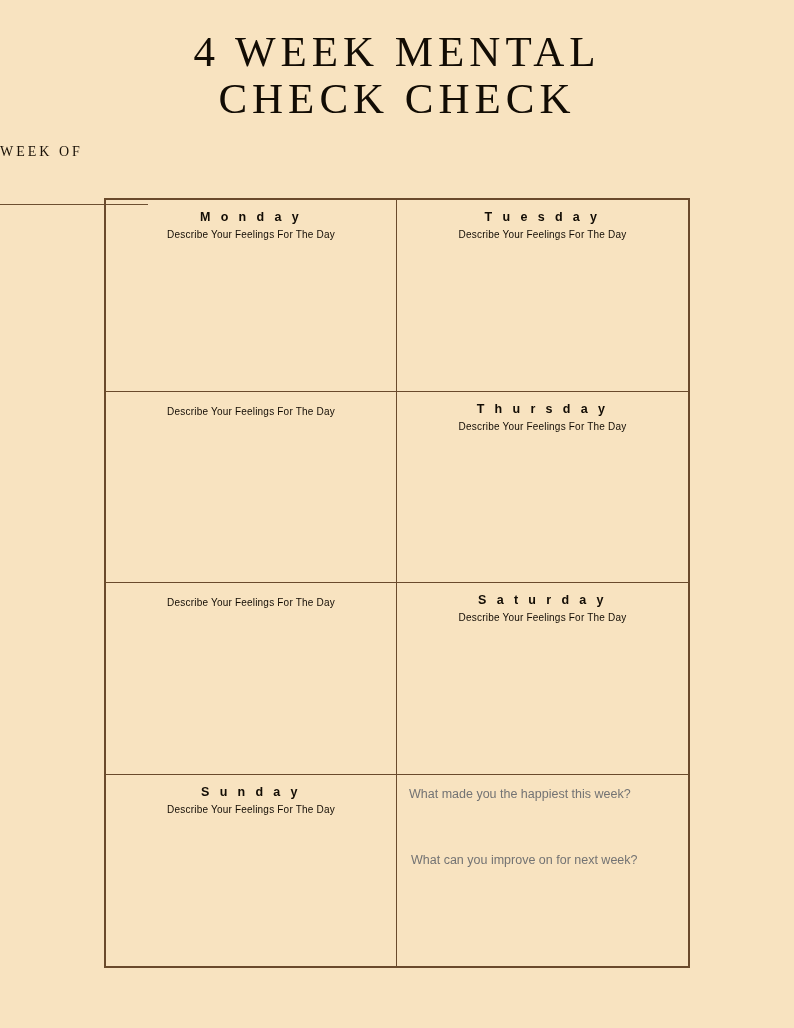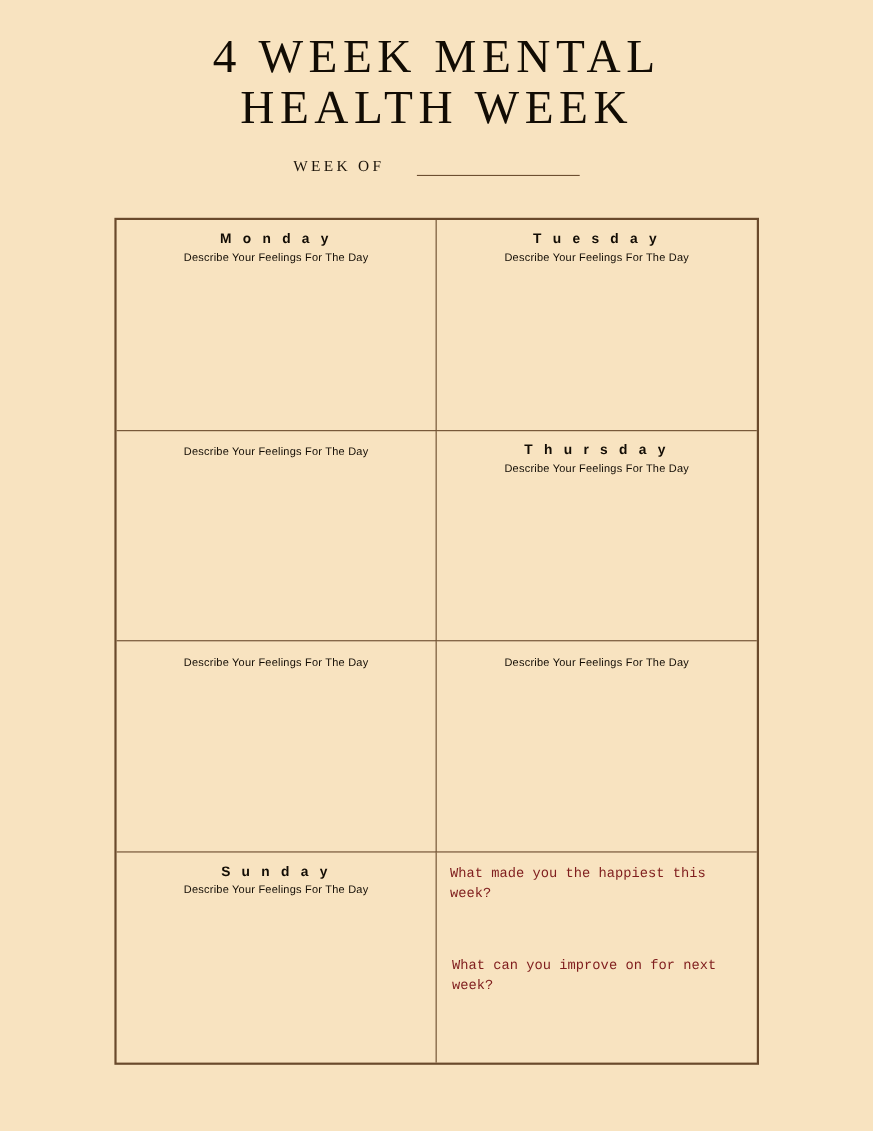--- a/index.html
+++ b/index.html
@@ -31,24 +31,25 @@
     font-size: 43px;
     letter-spacing: 5px;
     line-height: 47px;
     color: #120c04;
     font-weight: 400;
   }
 
   
   .weekof-row {
     display: flex;
-    align-items: center;
+    align-items: flex-start;
     justify-content: center;
     margin-top: 22px;
     gap: 30px;
+    flex-direction: column;
   }
   .weekof-label {
     font-family: "Liberation Serif", serif;
     font-size: 14px;
     letter-spacing: 3px;
     color: #1a1208;
     padding-bottom: 2px;
   }
   .weekof-line {
     width: 148px;
@@ -106,38 +107,37 @@
     font-family: "Liberation Serif", serif;
     font-size: 17px;
     letter-spacing: 0.6px;
     color: #120c04;
     text-decoration: underline;
     margin-bottom: 12px;
     margin-top: -2px;
   }
   .reflection-q {
     font-size: 12.5px;
-    color: #7f1d1d;
+    color: #737373;
     line-height: 18px;
     padding-left: 4px;
-    font-family: Liberation Mono, monospace;
   }
   .reflection-q.second {
     margin-top: 48px;
     padding-left: 6px;
   }
 </style>
 </head>
 <body>
 
 <div class="page">
 
   <div class="title-block">
     <div class="title-line">4 WEEK MENTAL</div>
-    <div class="title-line">HEALTH WEEK</div>
+    <div class="title-line">CHECK CHECK</div>
   </div>
 
   <div class="weekof-row">
     <div class="weekof-label">WEEK OF</div>
     <div class="weekof-line"></div>
   </div>
 
   <div class="grid-wrap">
     <div class="grid">
 
@@ -158,20 +158,21 @@
       <div class="cell col2 row2">
         <div class="day-name">T h u r s d a y</div>
         <div class="day-prompt">Describe Your Feelings For The Day</div>
       </div>
 
       <div class="cell col1 row3">
         <div class="day-prompt">Describe Your Feelings For The Day</div>
       </div>
 
       <div class="cell col2 row3">
+        <div class="day-name">S a t u r d a y</div>
         <div class="day-prompt">Describe Your Feelings For The Day</div>
       </div>
 
       <div class="cell col1 row4">
         <div class="day-name">S u n d a y</div>
         <div class="day-prompt">Describe Your Feelings For The Day</div>
       </div>
 
       <div class="cell col2 row4">
         <div class="reflection-q">What made you the happiest this week?</div>

